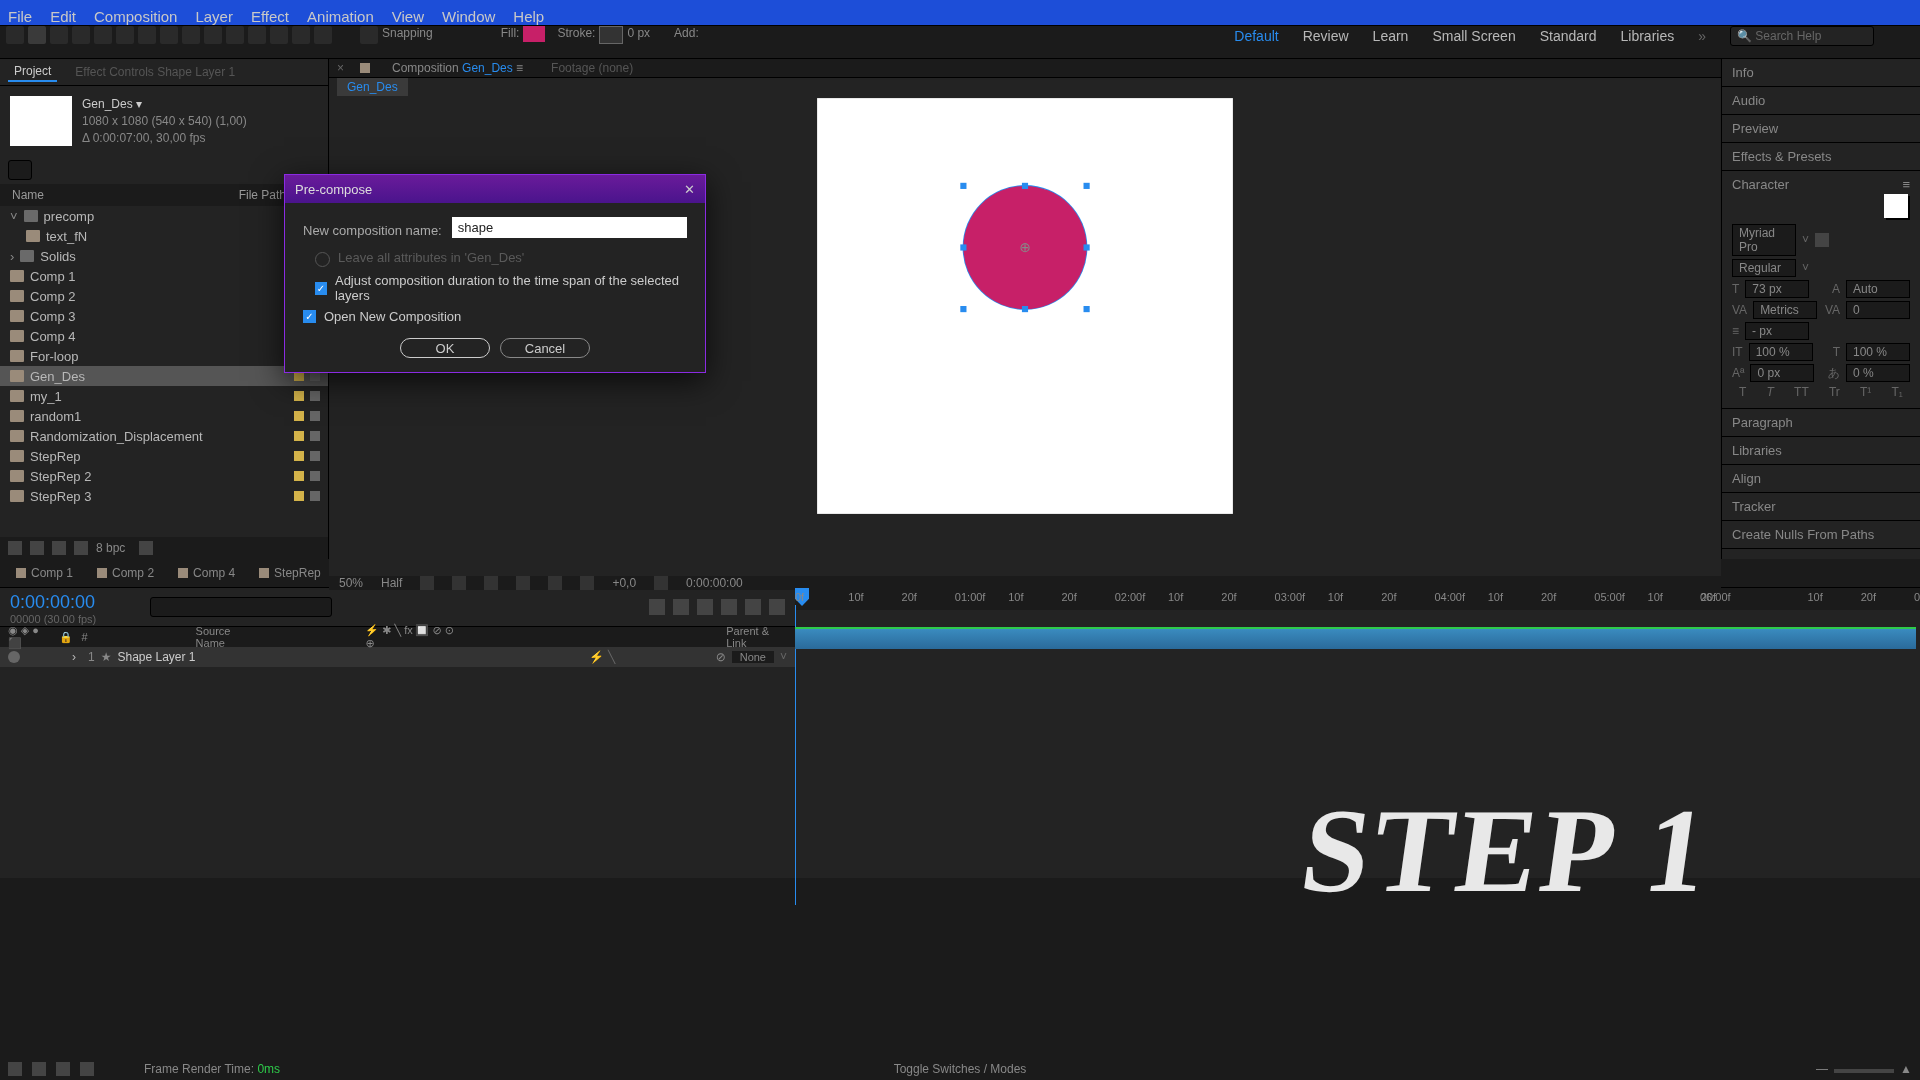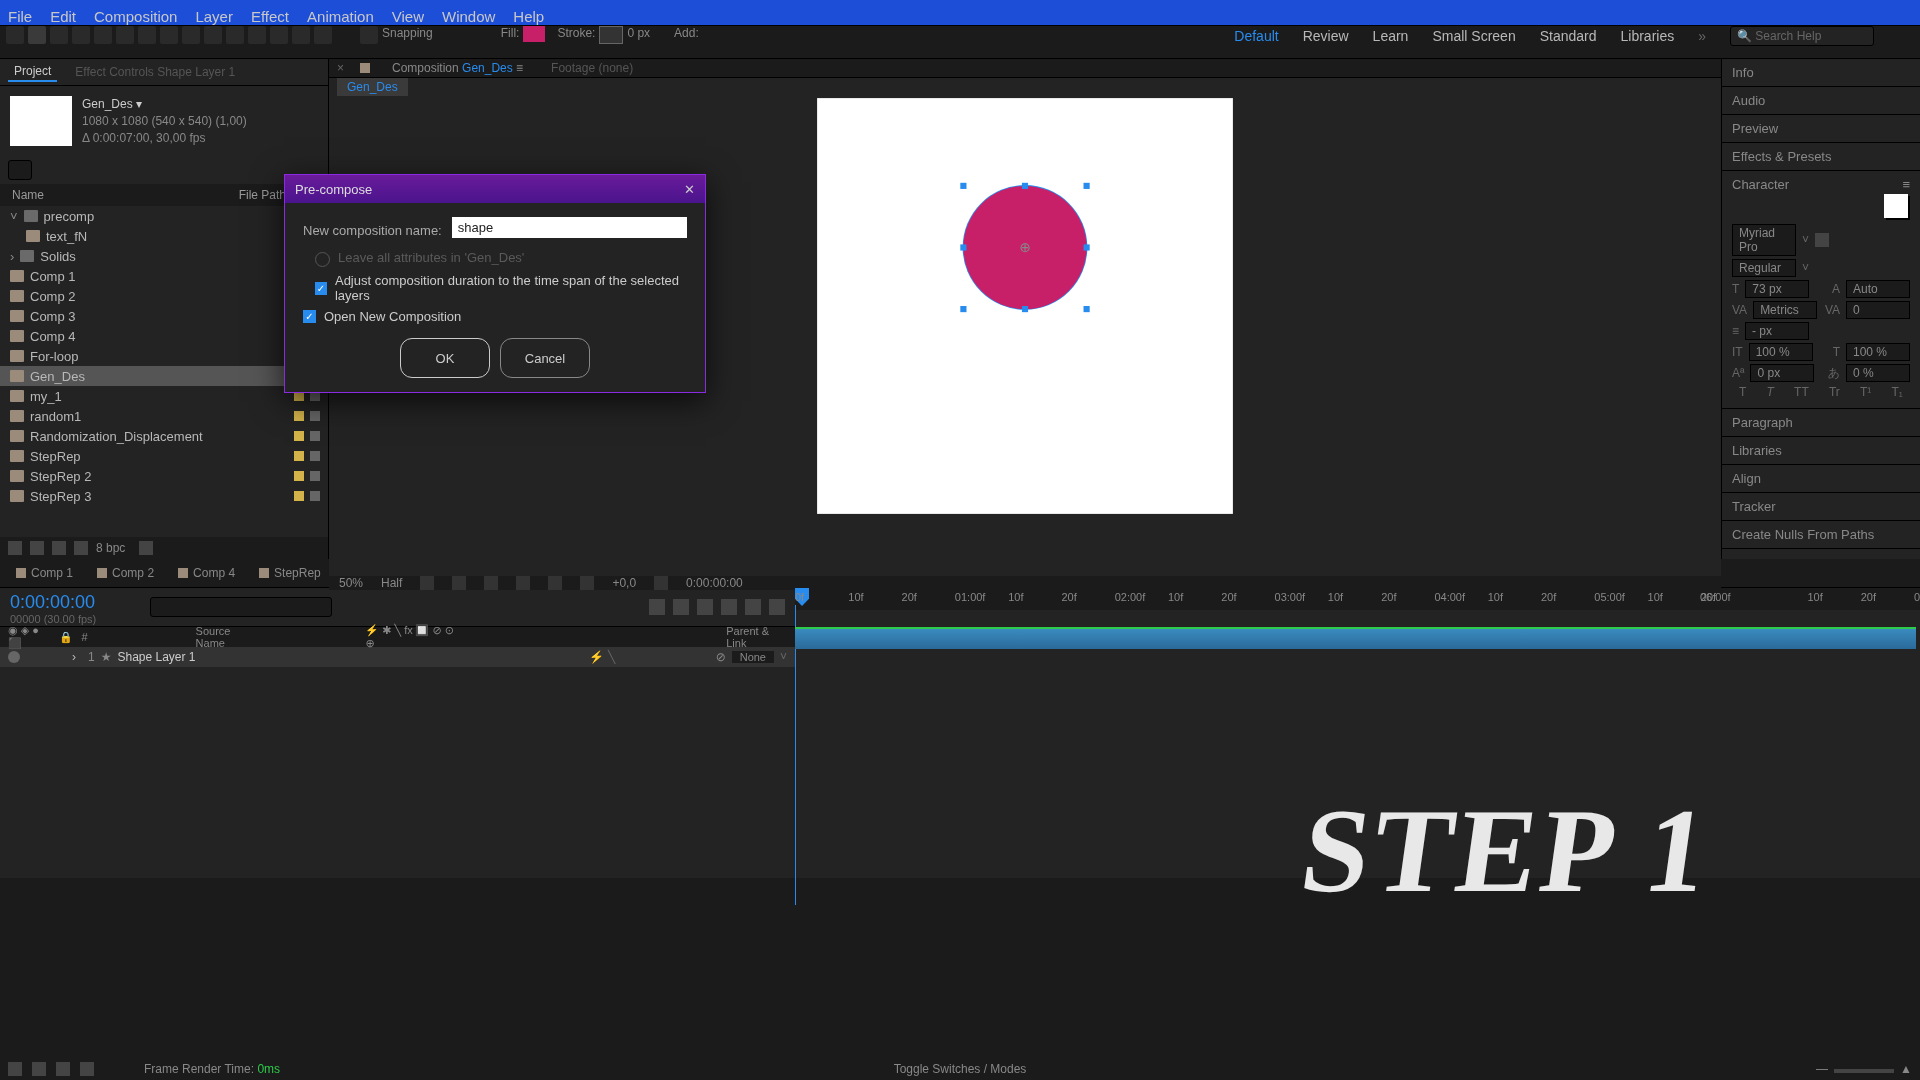--- a/index.html
+++ b/index.html
@@ -101,21 +101,21 @@
 .radio{display:flex;gap:8px;margin:6px 12px}
 .radio .r{width:13px;height:13px;border:1px solid #888;border-radius:50%;margin-top:2px;flex-shrink:0}
 .radio .r.on{background:radial-gradient(circle,#ccc 40%,transparent 45%)}
 .radio .r.dis{border-color:#555}
 .radio .txt{font-size:13px}
 .radio .txt.dis{color:#5a5a5a}
 .radio .sub{font-size:12px;color:#5a5a5a;margin-top:2px;line-height:1.3}
 .chk{display:flex;align-items:center;gap:8px;margin:6px 0 6px 12px}
 .chk .b{width:13px;height:13px;background:#288cef;display:flex;align-items:center;justify-content:center;color:#fff;font-size:10px}
 .ovbtns{display:flex;justify-content:center;gap:10px;margin-top:14px}
-.ovbtns button{width:90px;height:40px;background:#232323;border:1px solid #888;border-radius:12px;color:#ccc;font-size:13px}
+.ovbtns button{width:90px;height:20px;background:#232323;border:1px solid #888;border-radius:12px;color:#ccc;font-size:13px}
 .ovbtns button.ok{border:1.5px solid #ccc}
 .bigstep{position:absolute;right:210px;bottom:160px;font-size:120px;font-weight:900;color:#e8e8e8;font-family:Impact,Arial Black;letter-spacing:4px;transform:skewX(-8deg);z-index:5}
 </style>
 </head>
 <body>
 
 <div class="menubar" id="menubar">
     <span>File</span>
     <span>Edit</span>
     <span>Composition</span>

